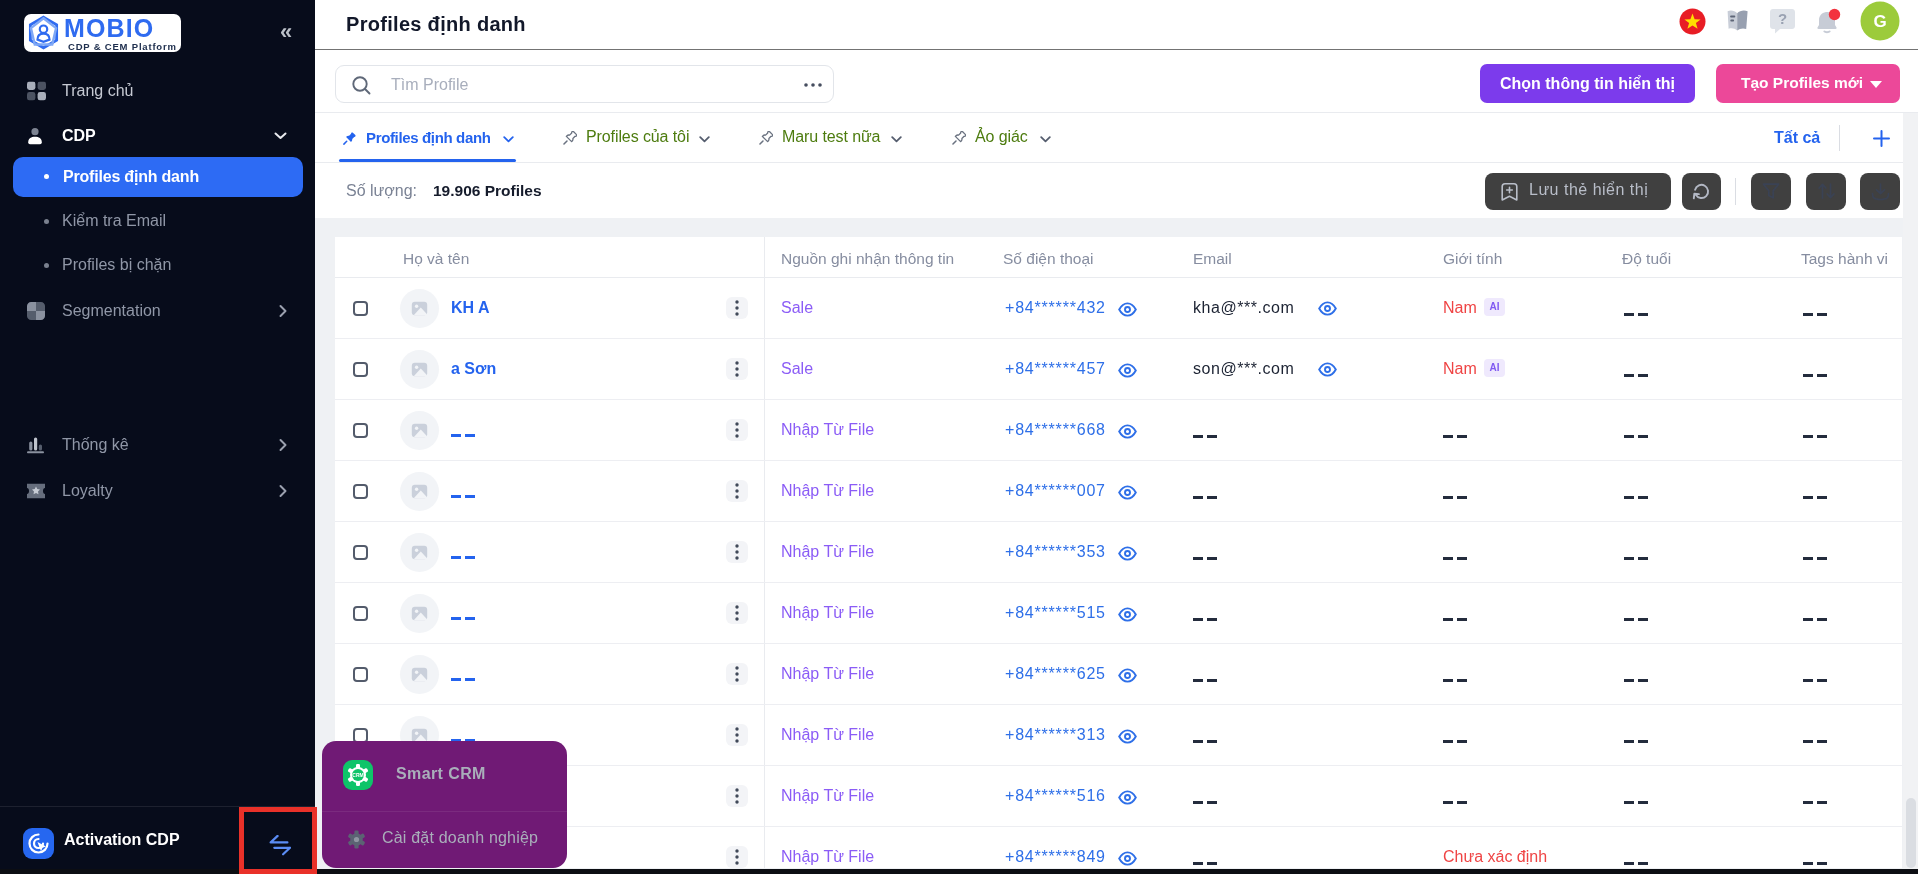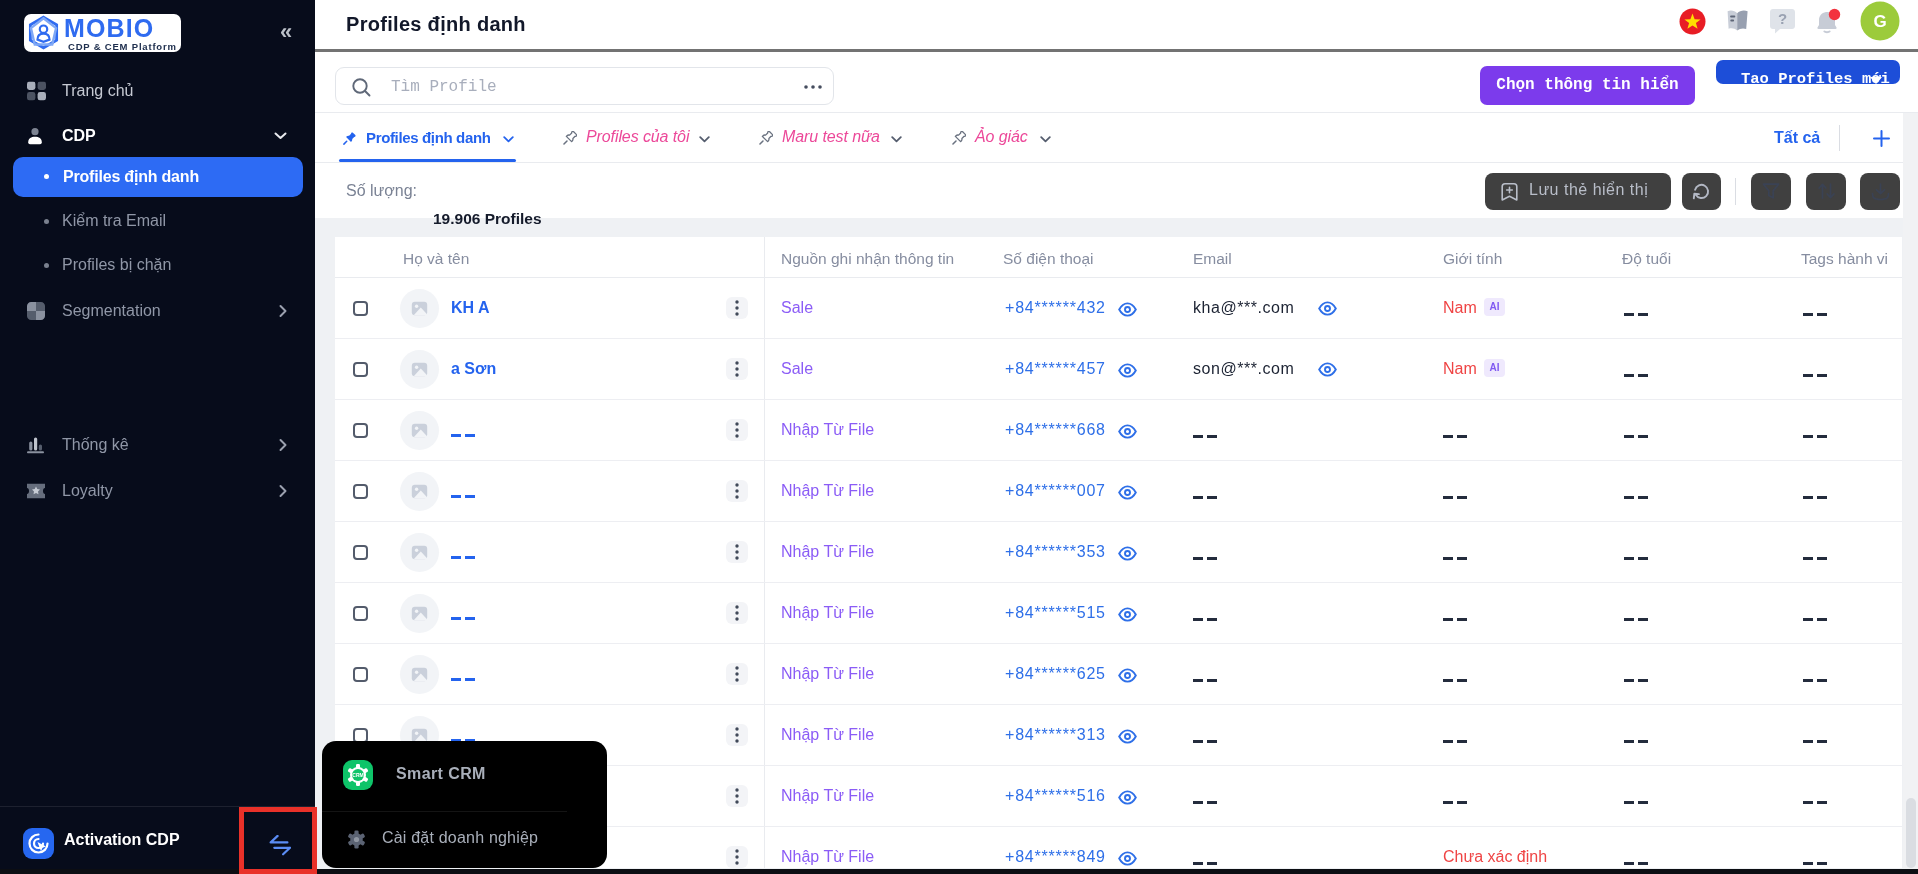--- a/index.html
+++ b/index.html
@@ -18,44 +18,44 @@
   .pill { position:absolute; left:13px; top:157px; width:290px; height:40px; background:#2D6BF4; border-radius:10px; }
   .pill .dot { position:absolute; left:31px; top:17px; width:5px; height:5px; border-radius:50%; background:#fff; }
   .pill .tx { position:absolute; left:49px; top:50%; transform:translateY(-50%); font-size:16px; font-weight:bold; color:#fff; }
   .subitem { position:absolute; left:0; width:315px; height:44px; }
   .subitem .dot { position:absolute; left:44px; top:50%; margin-top:-2px; width:5px; height:5px; border-radius:50%; background:#7A818F; }
   .subitem .tx { position:absolute; left:62px; top:50%; transform:translateY(-50%); font-size:16px; color:#9097A7; white-space:nowrap; }
   #sbbottom { position:absolute; left:0; top:806px; width:315px; height:68px; border-top:1px solid rgba(255,255,255,0.09); }
   #redbox { position:absolute; left:239px; top:807px; width:78px; height:67px; border:5px solid #E93129; z-index:60; }
 
   
-  #popup { position:absolute; left:322px; top:741px; width:285px; height:127px; background:#000000; border-radius:14px; z-index:40; }
+  #popup { position:absolute; left:322px; top:741px; width:245px; height:127px; background:#701a75; border-radius:14px; z-index:40; }
   #popup .row1tx { position:absolute; left:74px; top:24px; font-size:16px; font-weight:bold; color:#A9AFBA; letter-spacing:0.4px; }
   #popup .divide { position:absolute; left:0px; top:70px; width:245px; height:1px; background:rgba(255,255,255,0.08); }
   #popup .row2tx { position:absolute; left:60px; top:88px; font-size:16px; color:#A9AFBA; letter-spacing:0.2px;text-align:center; }
 
   
   #band1 { position:absolute; left:315px; top:0; width:1603px; height:49px; background:#fff; }
   #band1 h1 { position:absolute; left:31px; top:13px; font-size:20px; letter-spacing:0.3px; color:#12182A; font-weight:bold; }
-  #band2 { position:absolute; left:315px; top:49px; width:1603px; height:63px; background:#fff; border-top:3px solid #737373;font-family:Liberation Mono, monospace; }
+  #band2 { position:absolute; left:315px; top:49px; width:1603px; height:63px; background:#fff; border-top:1px solid #737373; }
   .search { position:absolute; left:20px; top:15px; width:499px; height:38px; border:1px solid #E2E5EA; border-radius:9px; background:#fff; }
   .search .ph { position:absolute; left:55px; top:10px; font-size:16px; color:#A8AEBC; }
   .btn-purple { position:absolute; left:1165px; top:14px; width:215px; height:39px; background:#7C3BEC; border-radius:7px; color:#fff; font-size:16px; font-weight:bold; text-align:center; line-height:39px; }
-  .btn-blue { position:absolute; left:1401px; top:8px; width:184px; height:24px; background:#1d4ed8; border-radius:7px; color:#fff; }
+  .btn-blue { position:absolute; left:1401px; top:14px; width:184px; height:39px; background:#ec4899; border-radius:7px; color:#fff; }
   .btn-blue .t { position:absolute; left:25px; top:10px; font-size:15.5px; font-weight:bold; }
   .btn-blue .caret { position:absolute; right:18px; top:17px; width:0; height:0; border-left:6px solid transparent; border-right:6px solid transparent; border-top:7px solid #fff; }
   #band3 { position:absolute; left:315px; top:112px; width:1603px; height:50px; background:#fff; border-top:1px solid #E9EBEF; }
   .tabtx-a { position:absolute; left:51px; top:16px; font-size:15px; letter-spacing:-0.35px; font-weight:bold; color:#2463EE; white-space:nowrap; }
-  .tabtx { position:absolute; left:28px; top:15px; font-size:16px; letter-spacing:-0.1px; color:#ec4899; white-space:nowrap;font-style:italic; }
+  .tabtx { position:absolute; left:28px; top:15px; font-size:16px; letter-spacing:-0.1px; color:#4d7c0f; white-space:nowrap; }
   .underline { position:absolute; left:24px; top:159px; width:177px; height:3px; background:#2463EE; border-radius:2px; }
   .tatca { position:absolute; left:1459px; top:16px; font-size:16px; font-weight:bold; color:#2463EE; }
   .tabdiv { position:absolute; left:1524px; top:12px; width:1px; height:26px; background:#DADDE3; }
   #band4 { position:absolute; left:315px; top:162px; width:1603px; height:56px; background:#fff; border-top:1px solid #E9EBEF; }
   #band4 .lbl { position:absolute; left:31px; top:19px; font-size:16px; color:#7A8294; }
-  #band4 .val { position:absolute; left:118px; top:19px; font-size:15.5px; color:#151B2B; font-weight:bold;margin-top:28px; }
+  #band4 .val { position:absolute; left:118px; top:19px; font-size:15.5px; color:#151B2B; font-weight:bold; }
   .toolbtn { position:absolute; top:10px; height:37px; background:#404040; border-radius:8px; }
   .tooldiv { position:absolute; left:1420px; top:15px; width:1px; height:27px; background:#DADDE3; }
 
   
   #card { position:absolute; left:335px; top:237px; width:1567px; height:631px; background:#fff; }
   #card .vline { position:absolute; left:429px; top:0; width:1px; height:631px; background:#E9EBEF; }
   .thead { position:absolute; left:0; top:0; width:1567px; height:41px; border-bottom:1px solid #E9EBEF; }
   .th { position:absolute; top:13px; font-size:15.5px; color:#868DA0; white-space:nowrap; }
   .trow { position:absolute; left:0; width:1567px; height:61px; border-bottom:1px solid #EDEEF2; }
   .cb { position:absolute; left:18px; top:23px; width:15px; height:15px; border:2px solid #535B6B; border-radius:4px; background:#fff; }

